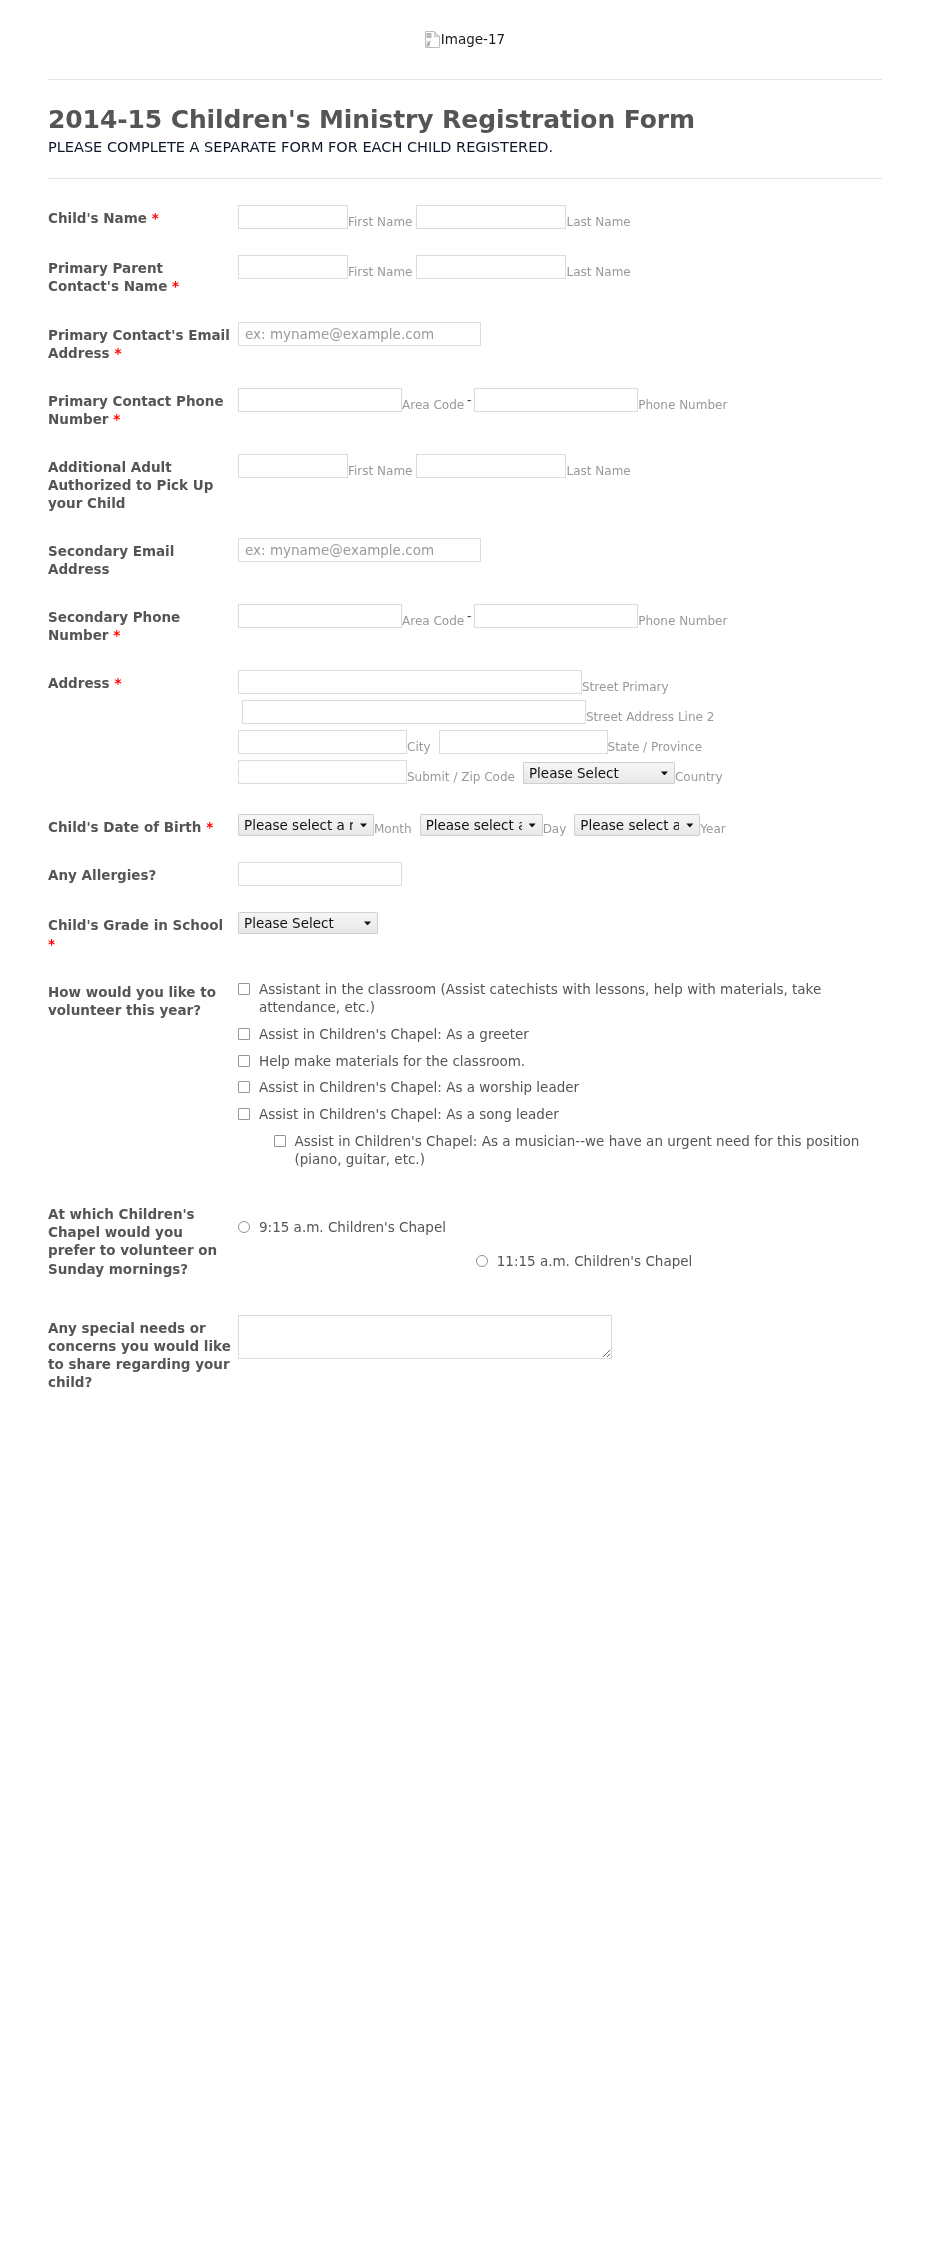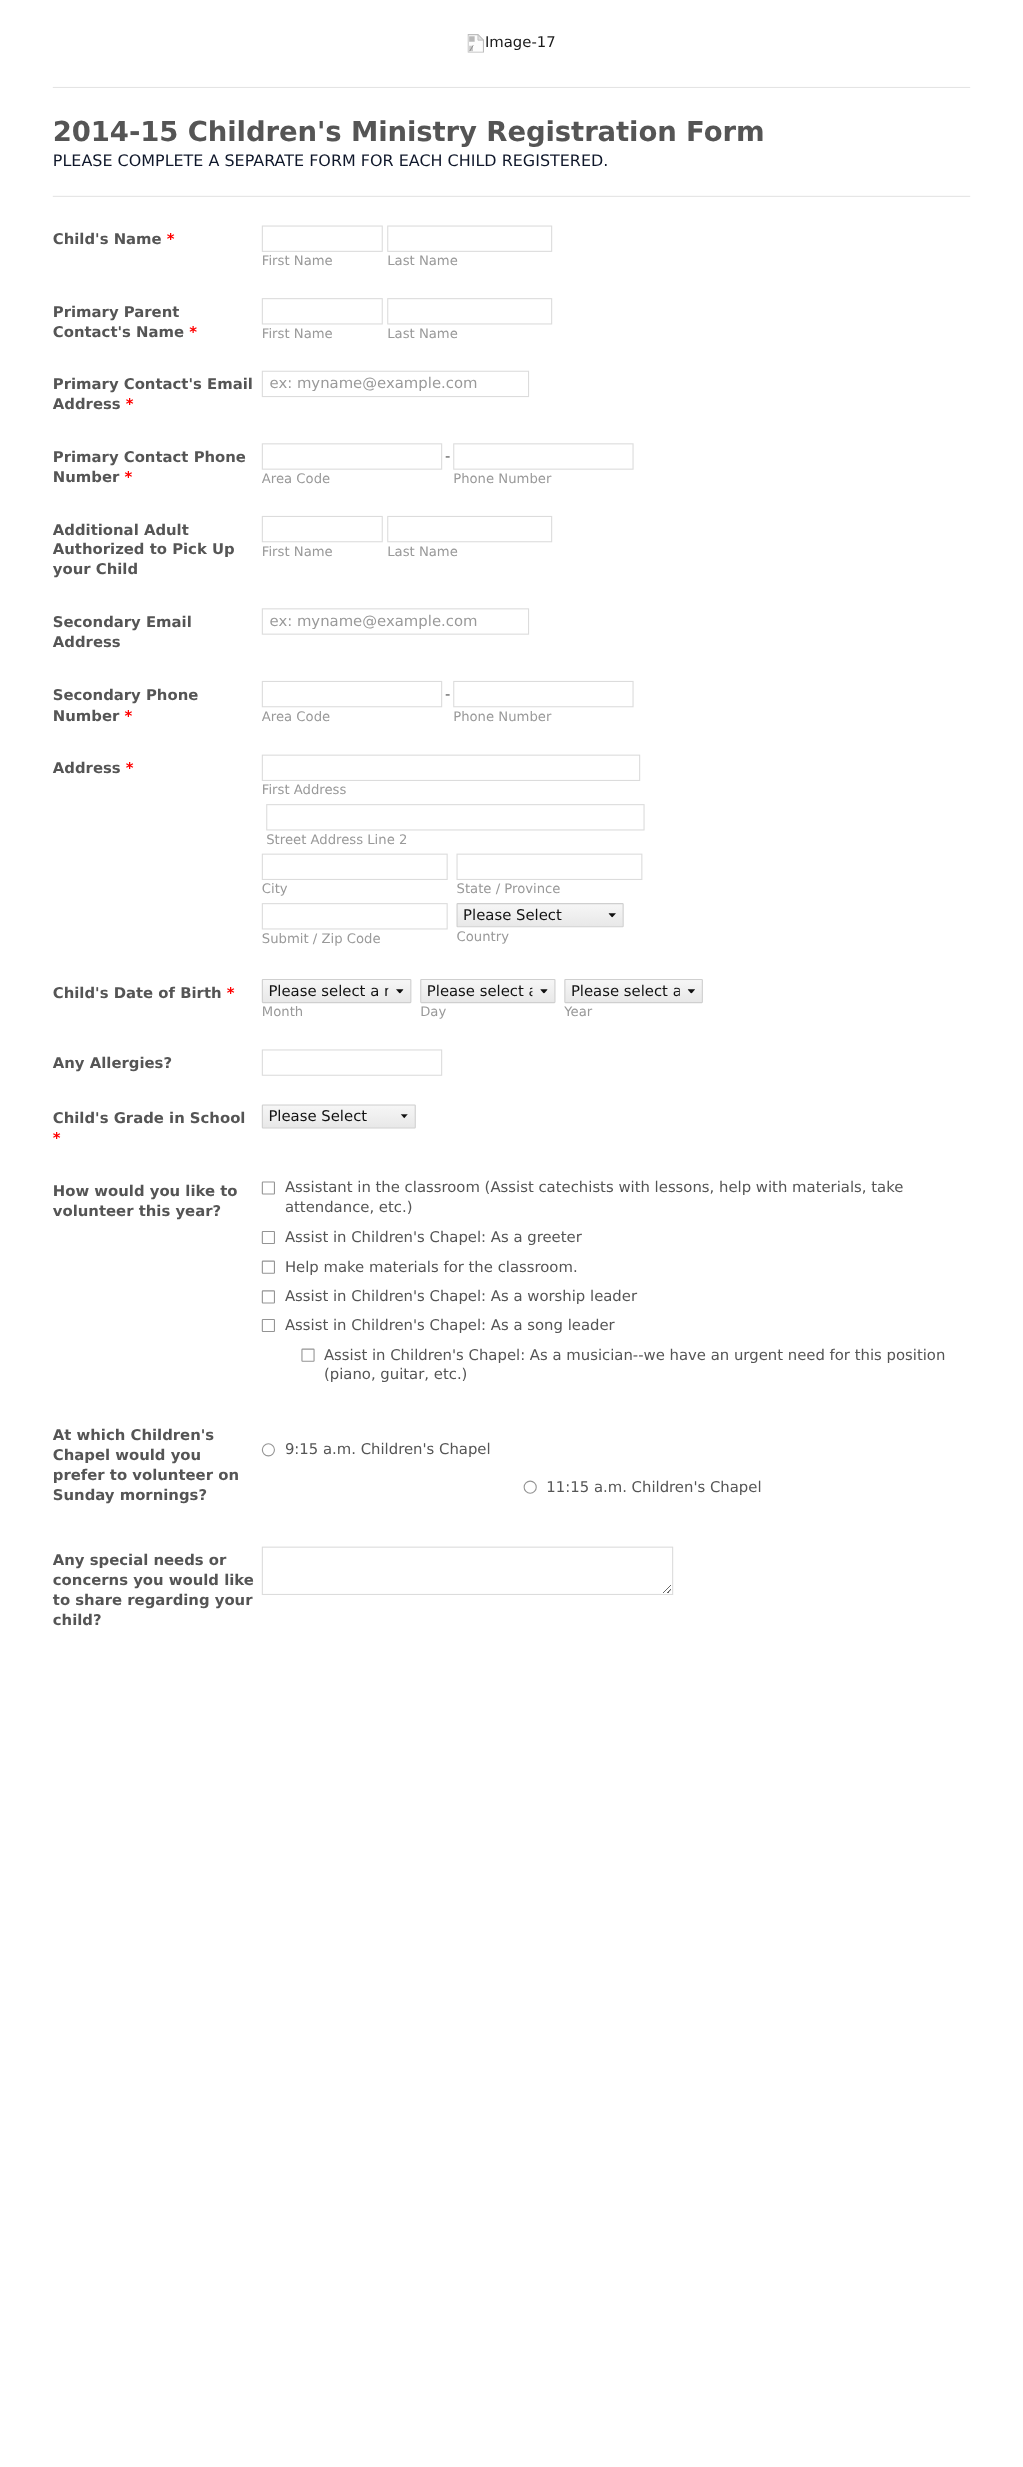--- a/index.html
+++ b/index.html
@@ -127,21 +127,21 @@
 
   .sub {
     font-size: 12px;
     color: #999999;
     margin-top: 2px;
     line-height: 1.1;
     font-weight: normal;
   }
 
   .pair { display: flex; gap: 0; }
-  .cell { display: flex; flex-direction: column; }
+  .cell { display: flex; flex-direction: row; align-items: flex-end; }
   .cell + .cell { margin-left: 4px; }
 
   .w-first { width: 110px; }
   .w-last  { width: 150px; }
   .w-email { width: 243px; }
   .w-area  { width: 164px; }
   .w-phone { width: 164px; }
   .w-street{ width: 344px; }
   .w-city  { width: 169px; }
   .w-state { width: 169px; }
@@ -411,21 +411,21 @@
     </div>
 
     <div class="row">
       <div class="lbl">
         <span>Address</span>
         <span class="req">*</span>
       </div>
       <div class="fields">
         <div class="cell addr-line">
           <input class="txt w-street" type="text" style="">
-          <span class="sub">First Address</span>
+          <span class="sub">Street Primary</span>
         </div>
         <div class="cell addr-line" style="margin-top:6px;">
           <input class="txt w-street" type="text" style="">
           <span class="sub">Street Address Line 2</span>
         </div>
         <div class="addr-pair" style="margin-top:6px;">
           <div class="cell">
             <input class="txt w-city" type="text" style="">
             <span class="sub">City</span>
           </div>

